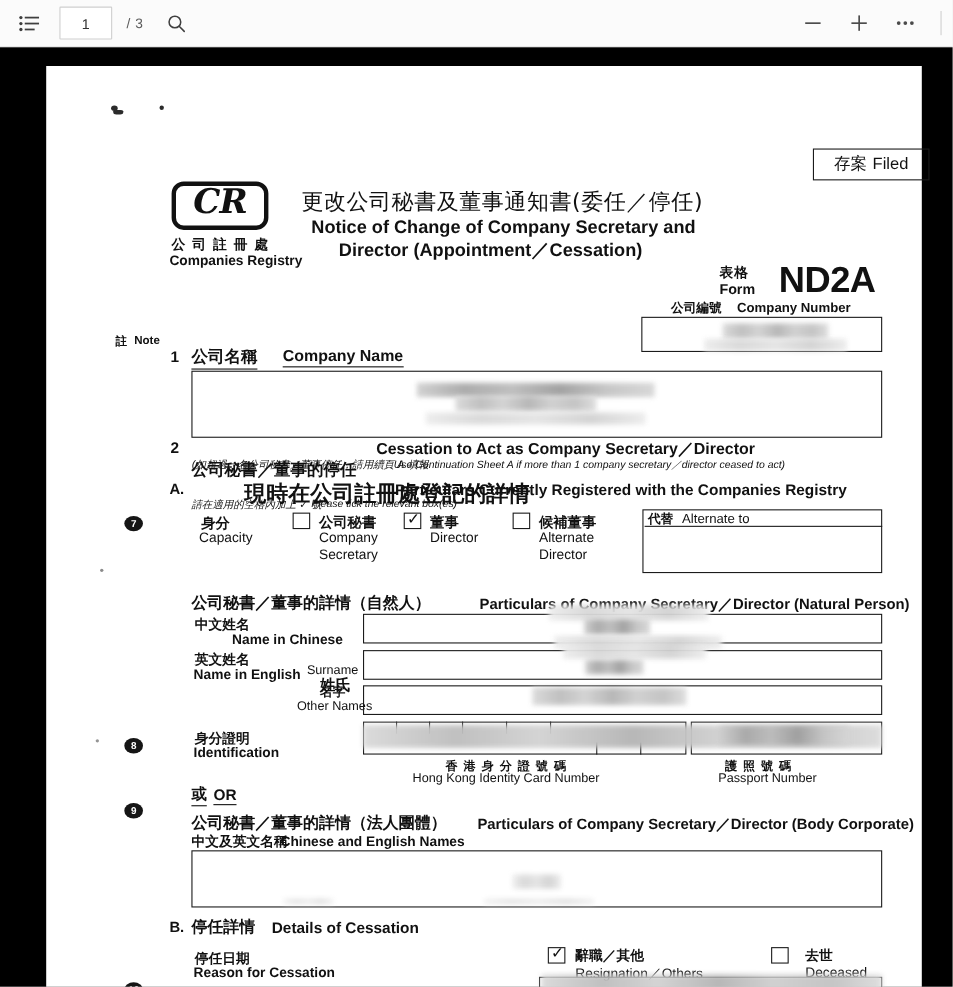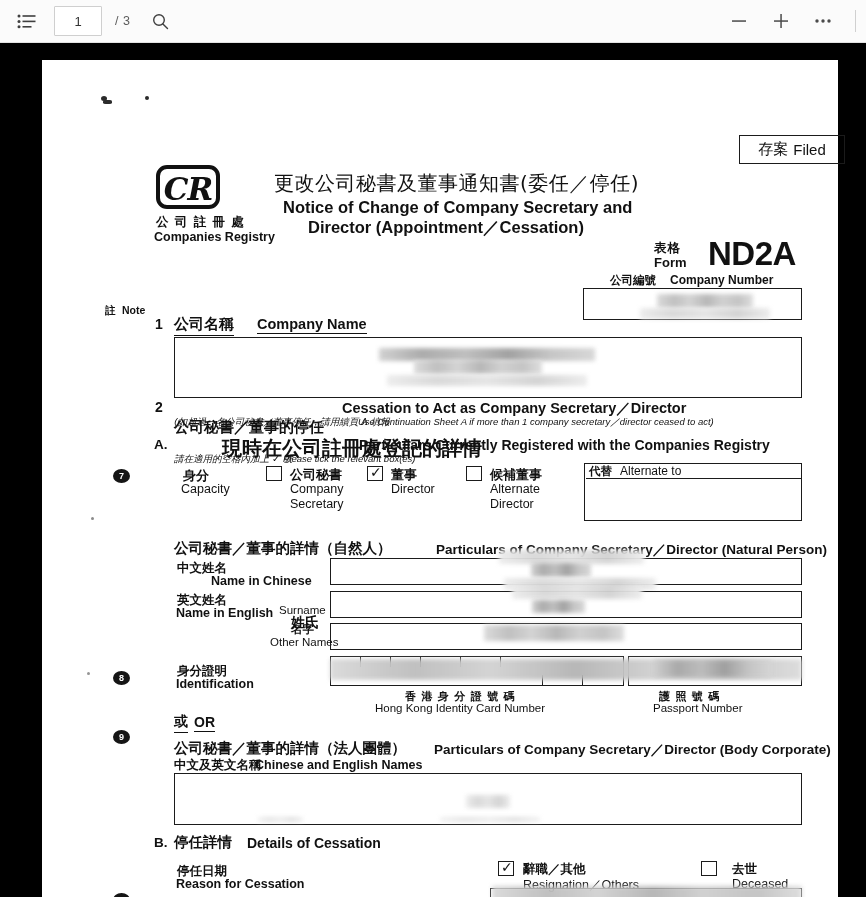--- a/index.html
+++ b/index.html
@@ -87,23 +87,23 @@
     width: 17px; height: 14px; border-radius: 50%;
     background: #151515; color: #fff;
     font-size: 9px; font-weight: bold;
     display: flex; align-items: center; justify-content: center;
     font-family: "Liberation Sans", sans-serif;
   }
 
   
   #cr-logo-box {
     position: absolute; left: 114px; top: 105px;
-    width: 64px; height: 44px;
+    width: 88px; height: 44px;
     border: 4px solid #111; border-radius: 11px;
-    display: flex; align-items: flex-end; justify-content: center;
+    display: flex; align-items: flex-start; justify-content: center;
   }
   #cr-logo-text {
     font-family: "DejaVu Serif", serif;
     font-weight: bold; font-style: italic;
     font-size: 31px; line-height: 1; color: #111;
     letter-spacing: -1px;
   }
 
   
   #filed-stamp {

